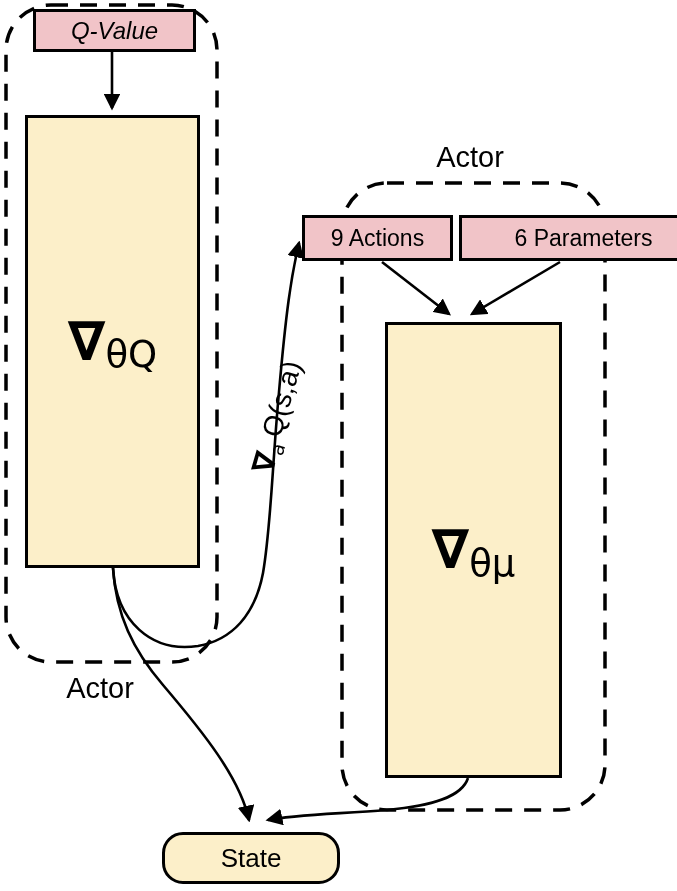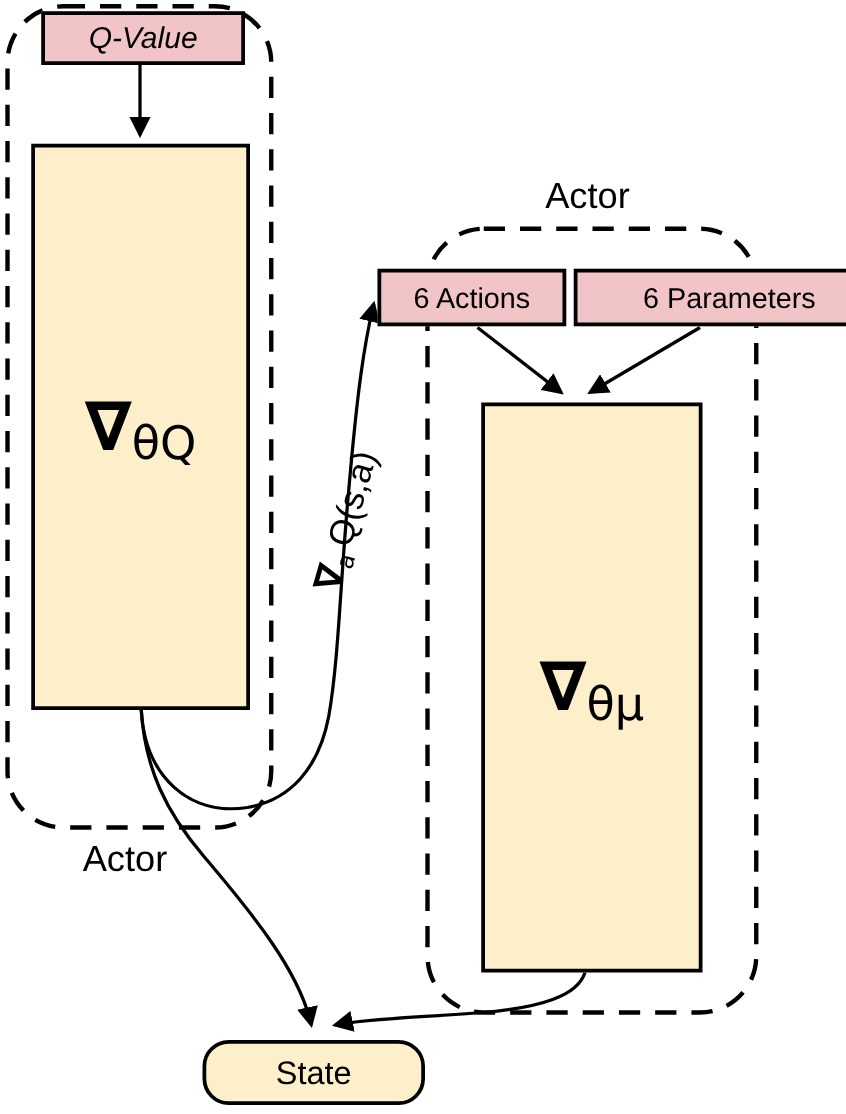--- a/index.html
+++ b/index.html
@@ -142,21 +142,21 @@
       <span class="nabla">∇</span>
       <span class="nsub">θQ</span>
     </span>
   </div>
 
   <div class="group-label critic-label">Actor</div>
 
   <div class="group-label actor-label">Actor</div>
 
   <div class="box pink actions">
-    <span>6 Actions</span>
+    <span>9 Actions</span>
   </div>
 
   <div class="box pink params">
     <span>6 Parameters</span>
   </div>
 
   <div class="box cream actor-net">
     <span class="net-label">
       <span class="nabla">∇</span>
       <span class="nsub">θμ</span>

